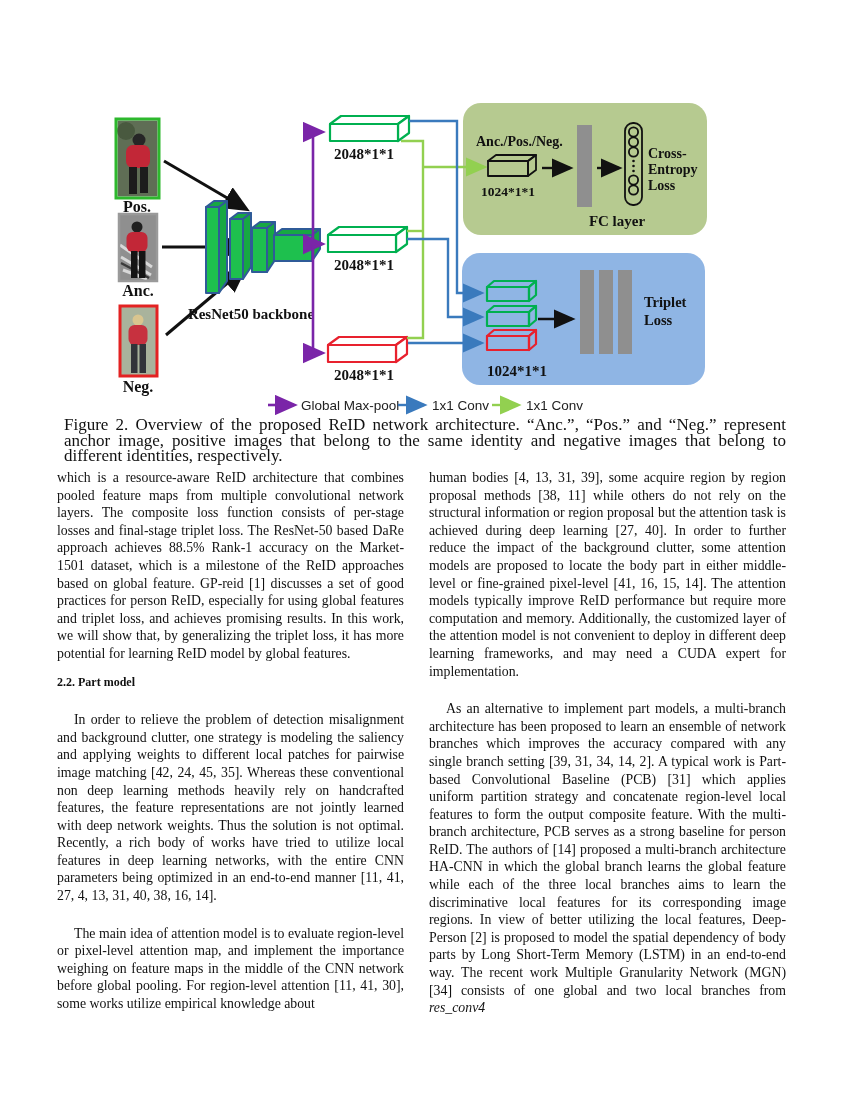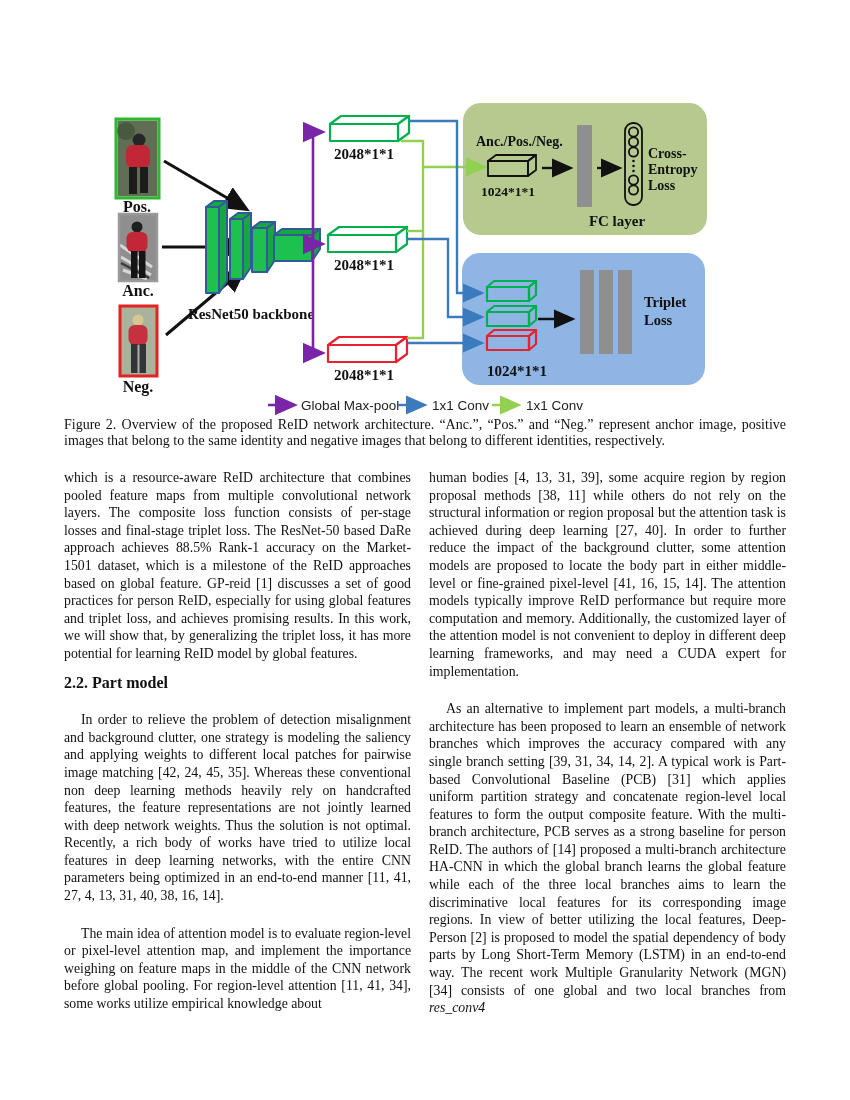--- a/index.html
+++ b/index.html
@@ -26,29 +26,29 @@
   .kbox{fill:none;stroke:#111;stroke-width:1.8;stroke-linejoin:round;}
   .bb{fill:var(--backbone-green,#1ec04e);stroke:#2f5b98;stroke-width:2;stroke-linejoin:round;}
   .bb-dark{fill:#17a842;stroke:#2f5b98;stroke-width:2;stroke-linejoin:round;}
   .grayblk{fill:var(--gray-block,#8f8f8f);}
   .ft{font-family:"Liberation Serif",serif;font-weight:bold;fill:#111;}
   .f16{font-size:16px}.f15{font-size:15px}.f145{font-size:14.5px}.f14{font-size:14px}.f135{font-size:13.5px}
   .legend-t{font-family:"Liberation Sans",sans-serif;font-size:13.5px;fill:#222;}
   .anchor-mid{text-anchor:middle;}
 
   
-  .caption{position:absolute;left:64px;top:417px;width:722px;font-size:14px;
+  .caption{position:absolute;left:64px;top:417px;width:722px;font-size:17px;
            line-height:15.6px;text-align:justify;}
   .col{position:absolute;top:469px;font-size:13.8px;line-height:17.6px;}
-  .col-left{left:64px;width:347px;}
+  .col-left{left:57px;width:347px;}
   .col-right{left:429px;width:357px;}
   .col p{margin:0;text-align:justify;}
   .col p.indent{text-indent:17px;margin-top:20px;}
   .col p.gap{}
-  .col h2{font-family:"Liberation Serif",serif;font-size:16px;margin:11px 0 8px 0;}
+  .col h2{font-family:"Liberation Serif",serif;font-size:12px;margin:11px 0 8px 0;}
 </style>
 </head>
 <body>
 
 <div class="page">
 
   <svg class="figure-svg" viewBox="0 0 730 320">
     <defs>
       <marker id="mB" markerWidth="10" markerHeight="9" refX="7.5" refY="4" orient="auto">
           <path d="M0,0L9,4L0,8z" class="mk-black"></path>
@@ -207,21 +207,21 @@
       <text class="legend-t" x="466" y="315">1x1 Conv</text>
     </g>
   </svg>
 
   <div class="caption">Figure 2. Overview of the proposed ReID network architecture.  “Anc.”, “Pos.” and “Neg.” represent anchor image, positive images that belong to the same identity and negative images that belong to different identities, respectively.</div>
 
   <div class="col col-left">
     <p>which is a resource-aware ReID architecture that combines pooled feature maps from multiple convolutional network layers.  The composite loss function consists of per-stage losses and final-stage triplet loss.  The ResNet-50 based DaRe approach achieves 88.5% Rank-1 accuracy on the Market-1501 dataset, which is a milestone of the ReID approaches based on global feature.  GP-reid [1] discusses a set of good practices for person ReID, especially for using global features and triplet loss, and achieves promising results.  In this work, we will show that, by generalizing the triplet loss, it has more potential for learning ReID model by global features.</p>
     <h2>2.2. Part model</h2>
     <p class="indent">In order to relieve the problem of detection misalignment and background clutter, one strategy is modeling the saliency and applying weights to different local patches for pairwise image matching [42, 24, 45, 35].  Whereas these conventional non deep learning methods heavily rely on handcrafted features, the feature representations are not jointly learned with deep network weights.  Thus the solution is not optimal. Recently, a rich body of works have tried to utilize local features in deep learning networks, with the entire CNN parameters being optimized in an end-to-end manner [11, 41, 27, 4, 13, 31, 40, 38, 16, 14].</p>
-    <p class="indent">The main idea of attention model is to evaluate region-level or pixel-level attention map, and implement the importance weighing on feature maps in the middle of the CNN network before global pooling.  For region-level attention [11, 41, 34], some works utilize empirical knowledge about</p>
+    <p class="indent">The main idea of attention model is to evaluate region-level or pixel-level attention map, and implement the importance weighing on feature maps in the middle of the CNN network before global pooling.  For region-level attention [11, 41, 30], some works utilize empirical knowledge about</p>
   </div>
 
   <div class="col col-right">
     <p>human bodies [4, 13, 31, 39], some acquire region by region proposal methods [38, 11] while others do not rely on the structural information or region proposal but the attention task is achieved during deep learning [27, 40].  In order to further reduce the impact of the background clutter, some attention models are proposed to locate the body part in either middle-level or fine-grained pixel-level [41, 16, 15, 14]. The attention models typically improve ReID performance but require more computation and memory.  Additionally, the customized layer of the attention model is not convenient to deploy in different deep learning frameworks, and may need a CUDA expert for implementation.</p>
     <p class="indent gap"><span>As an alternative to implement part models, a multi-branch architecture has been proposed to learn an ensemble of network branches which improves the accuracy compared with any single branch setting [39, 31, 34, 14, 2].  A typical work is Part-based Convolutional Baseline (PCB) [31] which applies uniform partition strategy and concatenate region-level local features to form the output composite feature.  With the multi-branch architecture, PCB serves as a strong baseline for person ReID. The authors of [14] proposed a multi-branch architecture HA-CNN in which the global branch learns the global feature while each of the three local branches aims to learn the discriminative local features for its corresponding image regions. In view of better utilizing the local features, Deep-Person [2] is proposed to model the spatial dependency of body parts by Long Short-Term Memory (LSTM) in an end-to-end way. The recent work Multiple Granularity Network (MGN) [34] consists of one global and two local branches from </span><i>res_conv4</i></p>
   </div>
 
 </div>
 
 </body></html>

